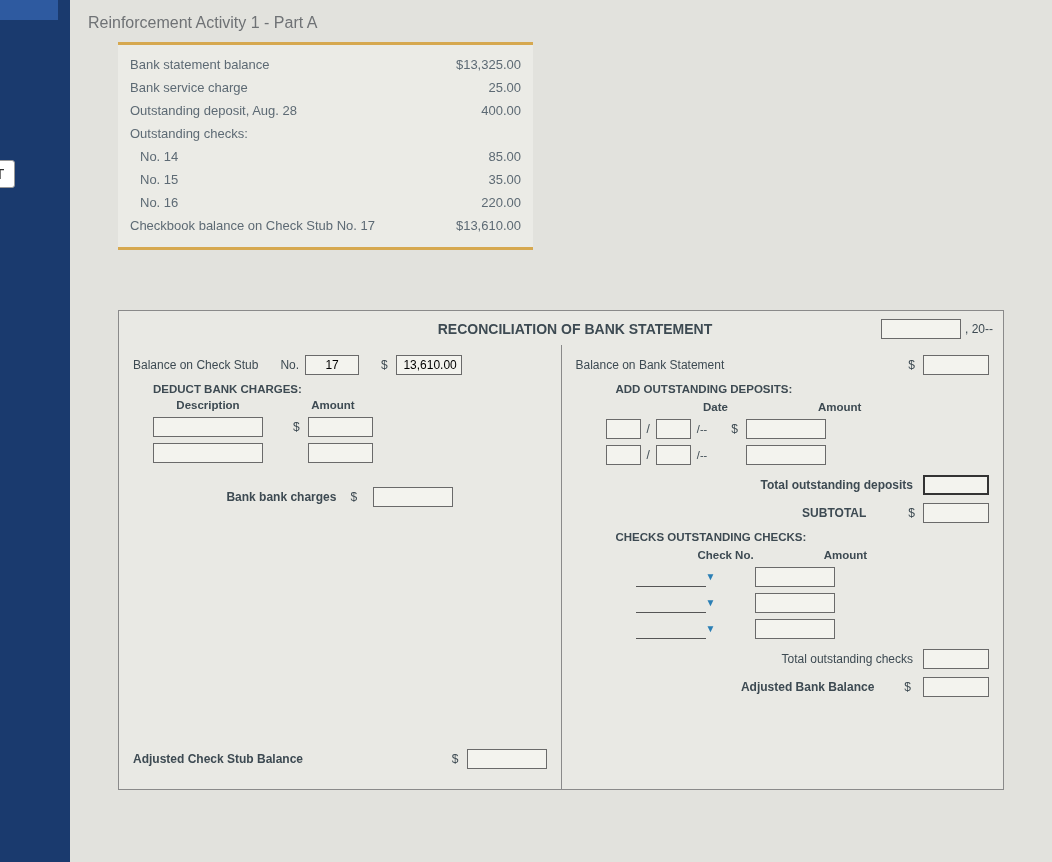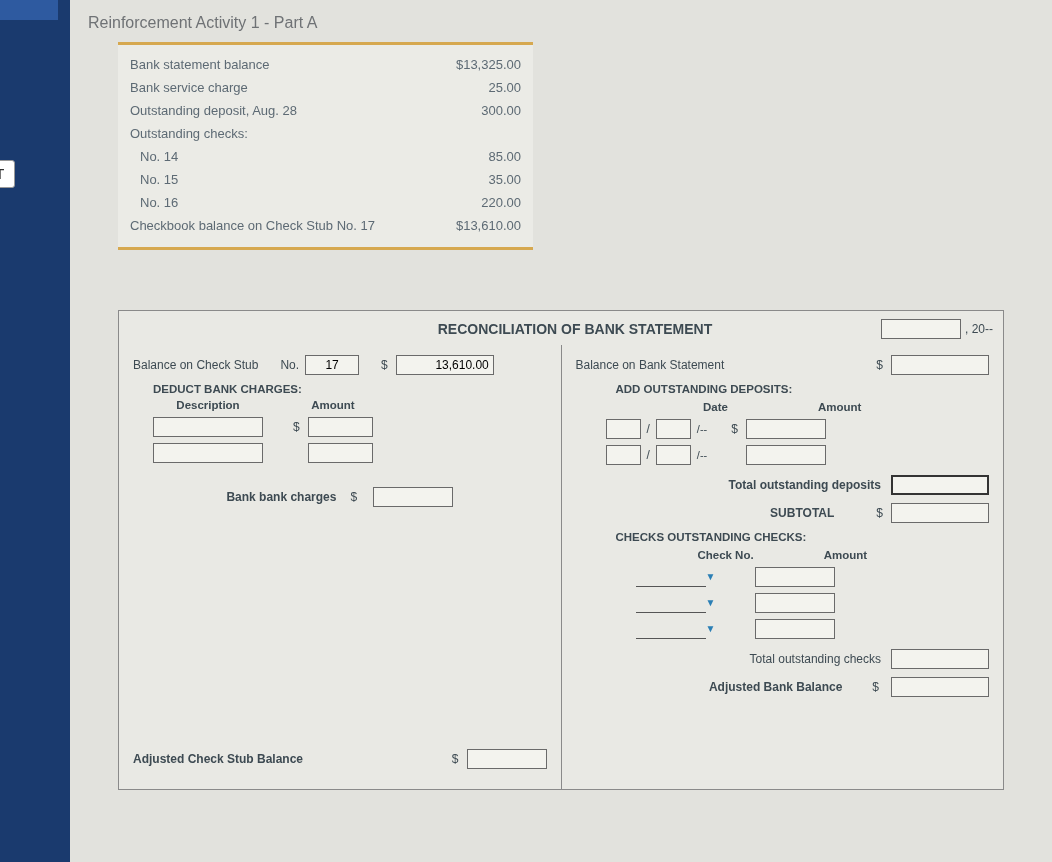--- a/index.html
+++ b/index.html
@@ -94,21 +94,21 @@
     border:1px solid #6a6a6a;
     background:#f3f3ee;
     height:20px;
     font-size:12px;
     padding:1px 4px;
     text-align:right;
   }
   input.box.sml{ width:54px; text-align:center;}
   input.box.xsml{ width:35px; text-align:center;}
   input.box.med{ width:80px;}
-  input.box.lg{ width:98px;}
+  input.box.lg{ width:66px;}
   .dollar{ font-size:12px; padding-right:2px;}
   .underline-sel{
     width:70px; border:none; border-bottom:1px solid #555; background:transparent;
     color:#2b7fb5; text-align:center; height:20px;
   }
   .chev{ color:#2b7fb5; font-size:10px; display:inline-block; transform:translateY(-1px);}
   .spacer-v{ height:18px;}
   .box.dark{ border:2px solid #333;}
   .charges-grid{ display:flex; gap:30px; margin-left:20px; margin-top:4px;}
   .charges-grid .colh{ font-weight:bold; font-size:11.5px; text-align:center; margin-bottom:6px;}
@@ -129,21 +129,21 @@
     <div class="row">
         <span class="lbl">Bank statement balance</span>
         <span class="val">$13,325.00</span>
       </div>
     <div class="row">
         <span class="lbl">Bank service charge</span>
         <span class="val">25.00</span>
       </div>
     <div class="row">
         <span class="lbl">Outstanding deposit, Aug. 28</span>
-        <span class="val">300.00</span>
+        <span class="val">400.00</span>
       </div>
     <div class="row">
         <span class="lbl">Outstanding checks:</span>
         <span class="val"></span>
       </div>
     <div class="row indent">
         <span class="lbl">No. 14</span>
         <span class="val">85.00</span>
       </div>
     <div class="row indent">

